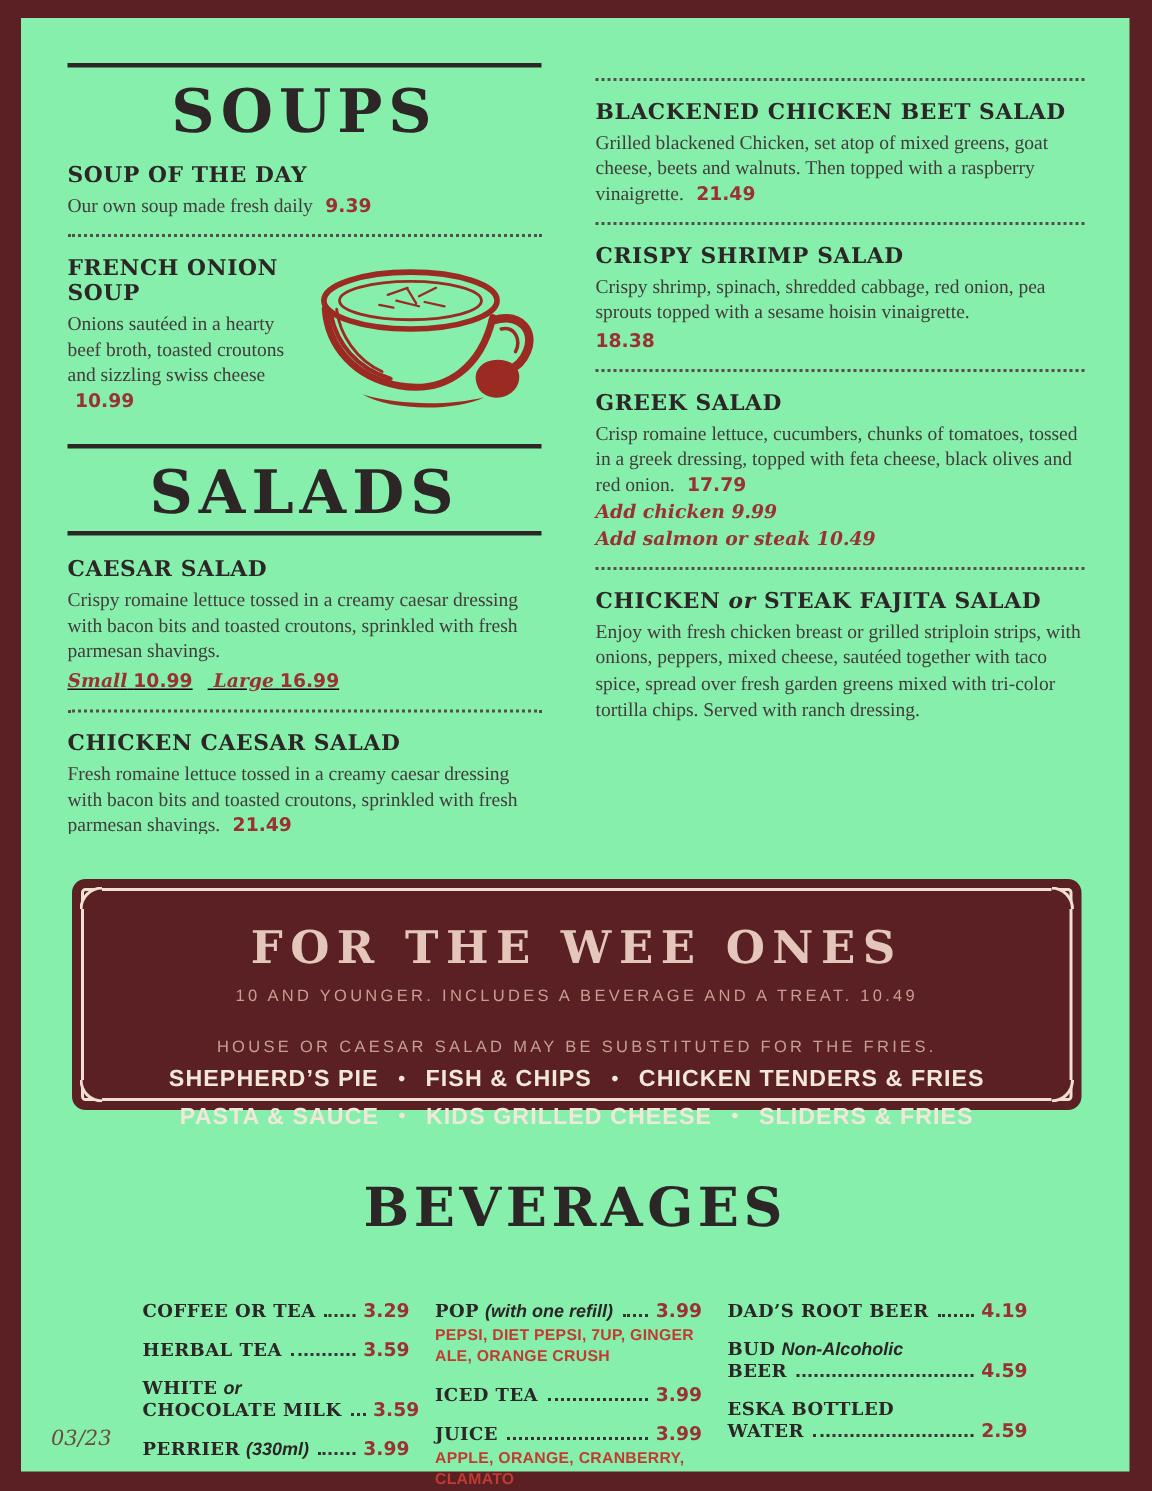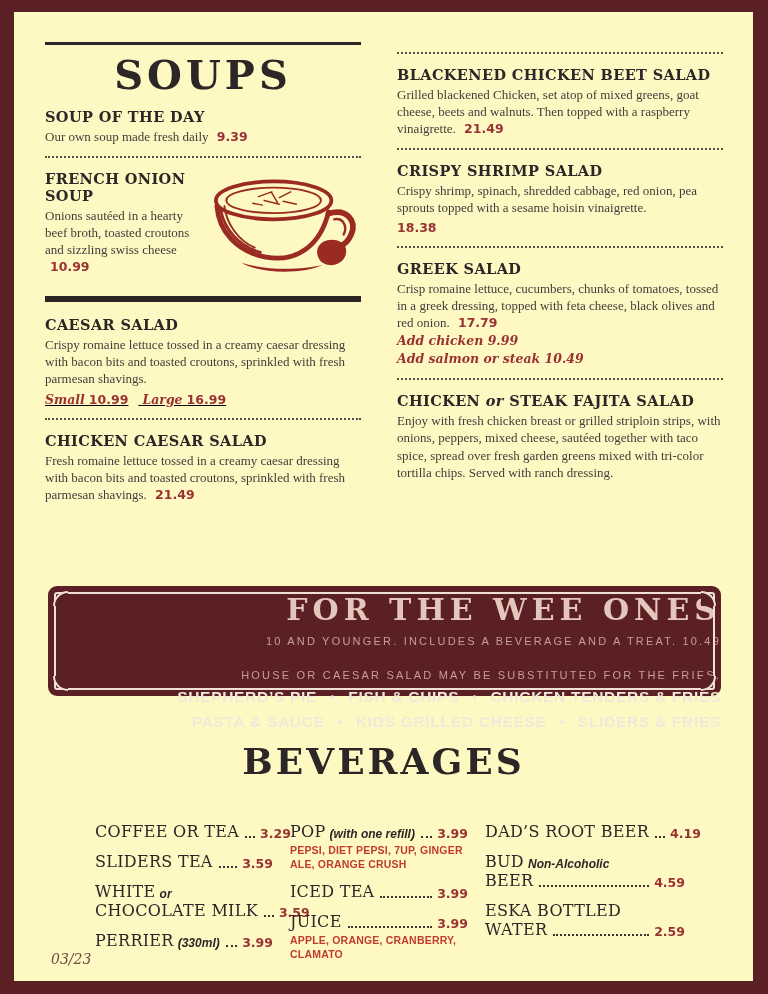--- a/index.html
+++ b/index.html
@@ -5,21 +5,21 @@
   * { margin:0; padding:0; box-sizing:border-box; }
   html,body { width:768px; height:994px; }
   body {
     background:#5a2023;
     font-family:"Liberation Serif", serif;
     position:relative;
     overflow:hidden;
   }
   .page {
     position:absolute; left:14px; top:12px; right:15px; bottom:13px;
-    background:#fef9c3;
+    background:#86efac;
   }
 
   
   .columns {
     display:grid;
     grid-template-columns:316px 1fr;
     column-gap:36px;
     padding:30px 30px 0 31px;
     height:544px;
     overflow:hidden;
@@ -80,25 +80,25 @@
   .soup-illo { float:right; width:152px; height:106px; margin:2px 0 4px 6px; }
   .clear { clear:both; }
   .mt14 { margin-top:14px; }
   .mt10 { margin-top:10px; }
   .mt4  { margin-top:4px; }
 
   
   .wee {
     position:relative;
     margin:30px 32px 0 34px;
-    height:110px;
+    height:154px;
     background:#5a2023;
     border-radius:9px;
-    text-align:right;
-    padding-top:6px;
+    text-align:center;
+    padding-top:29px;
   }
   .wee-inner {
     position:absolute; inset:6px;
     border:2px solid #efe0d2;
     border-radius:3px;
     pointer-events:none;
   }
   .wee-corner { position:absolute; width:15px; height:15px; border:2px solid #efe0d2; }
   .wee-corner.tl { left:5px;  top:5px;    border-right:0; border-bottom:0; border-top-left-radius:100%; background:#5a2023; }
   .wee-corner.tr { right:5px; top:5px;    border-left:0;  border-bottom:0; border-top-right-radius:100%; background:#5a2023; }
@@ -146,22 +146,22 @@
     display:grid;
     grid-template-columns:178px 178px 200px;
     column-gap:17px;
     padding-left:81px;
     margin-top:22px;
   }
   .bev-item { margin-bottom:11px; }
   .bev-line { display:flex; align-items:flex-end; }
   .bev-name {
     font-family:"DejaVu Serif", serif;
-    font-weight:400;
-    font-size:16px;
+    font-weight:700;
+    font-size:12px;
     letter-spacing:0.3px;
     color:#2c2627;
     white-space:nowrap;
   }
   .bev-italic {
     font-family:Liberation Sans, sans-serif;
     font-weight:700;
     font-style:italic;
     font-size:12px;
     color:#2c2627;
@@ -183,21 +183,21 @@
   .bev-note {
     font-family:"Liberation Sans", sans-serif;
     font-weight:700;
     font-size:10.5px;
     line-height:1.3;
     color:#c23b31;
     margin-top:3px;
     letter-spacing:0.2px;
   }
   .date-code {
-    position:absolute; left:37px; bottom:14px;
+    position:absolute; left:20px; bottom:14px;
     font-family:"DejaVu Serif", serif;
     font-style:italic;
     font-size:14px;
     color:#6b4a42;
   }
 </style>
 </head>
 <body>
 
 <div class="page">
@@ -234,20 +234,21 @@
           </g>
         </svg>
         <h3>FRENCH ONION SOUP</h3>
         <p><span>Onions sautéed in a hearty beef broth, toasted croutons and sizzling swiss cheese</span>
           <span class="price inline-price">10.99</span></p>
         <div class="clear"></div>
       </div>
 
       <div class="title-block mt14">
         <div class="rule"></div>
+        <h2 class="section-title">SALADS</h2>
         <div class="rule"></div>
       </div>
 
       <div class="mi mt14">
         <h3>CAESAR SALAD</h3>
         <p>Crispy romaine lettuce tossed in a creamy caesar dressing with bacon bits and toasted croutons, sprinkled with fresh parmesan shavings.</p>
         <div class="sizes">
           <span class="size-label">Small</span>
           <span class="price">10.99</span>
           <span class="size-label">Large</span>
@@ -334,21 +335,21 @@
     <div>
       <div class="bev-item">
         <div class="bev-line">
           <span class="bev-name">COFFEE OR TEA</span>
           <span class="leader"></span>
           <span class="bev-price">3.29</span>
         </div>
       </div>
       <div class="bev-item">
         <div class="bev-line">
-          <span class="bev-name">SLIDERS TEA</span>
+          <span class="bev-name">HERBAL TEA</span>
           <span class="leader"></span>
           <span class="bev-price">3.59</span>
         </div>
       </div>
       <div class="bev-item">
         <div class="bev-line">
           <span class="bev-name">WHITE</span>
           <span class="bev-italic">or</span>
         </div>
         <div class="bev-line">

